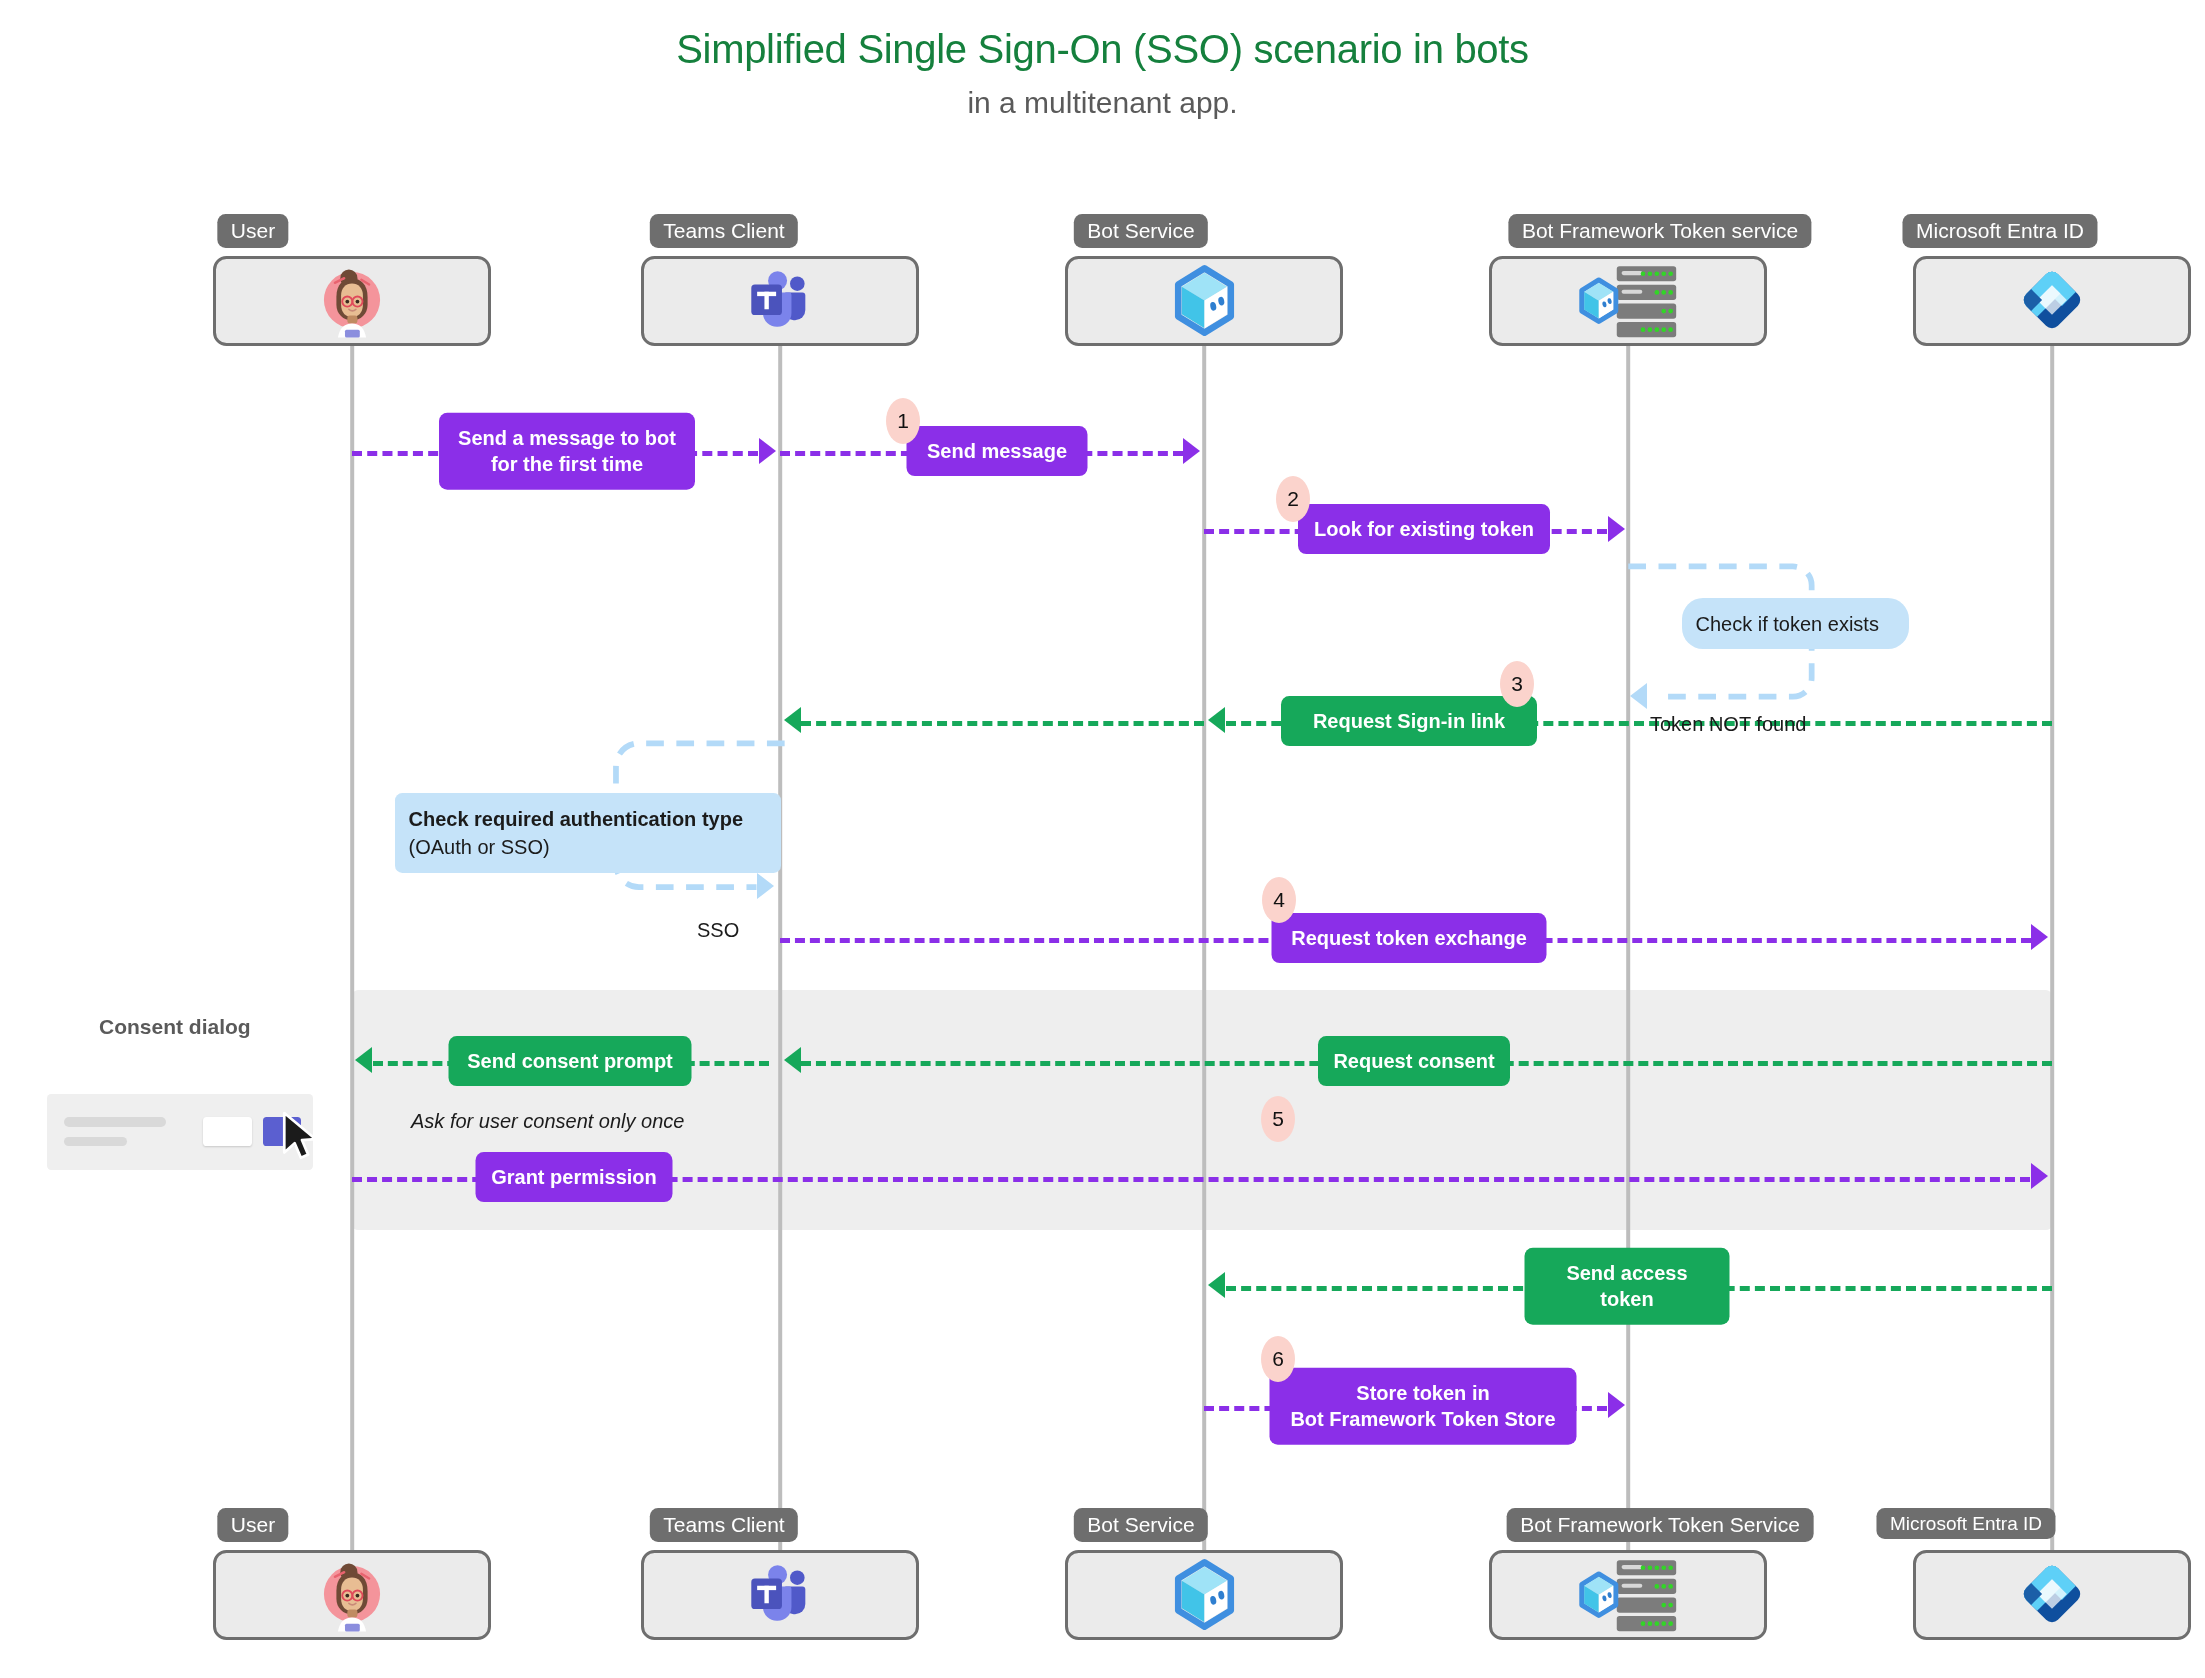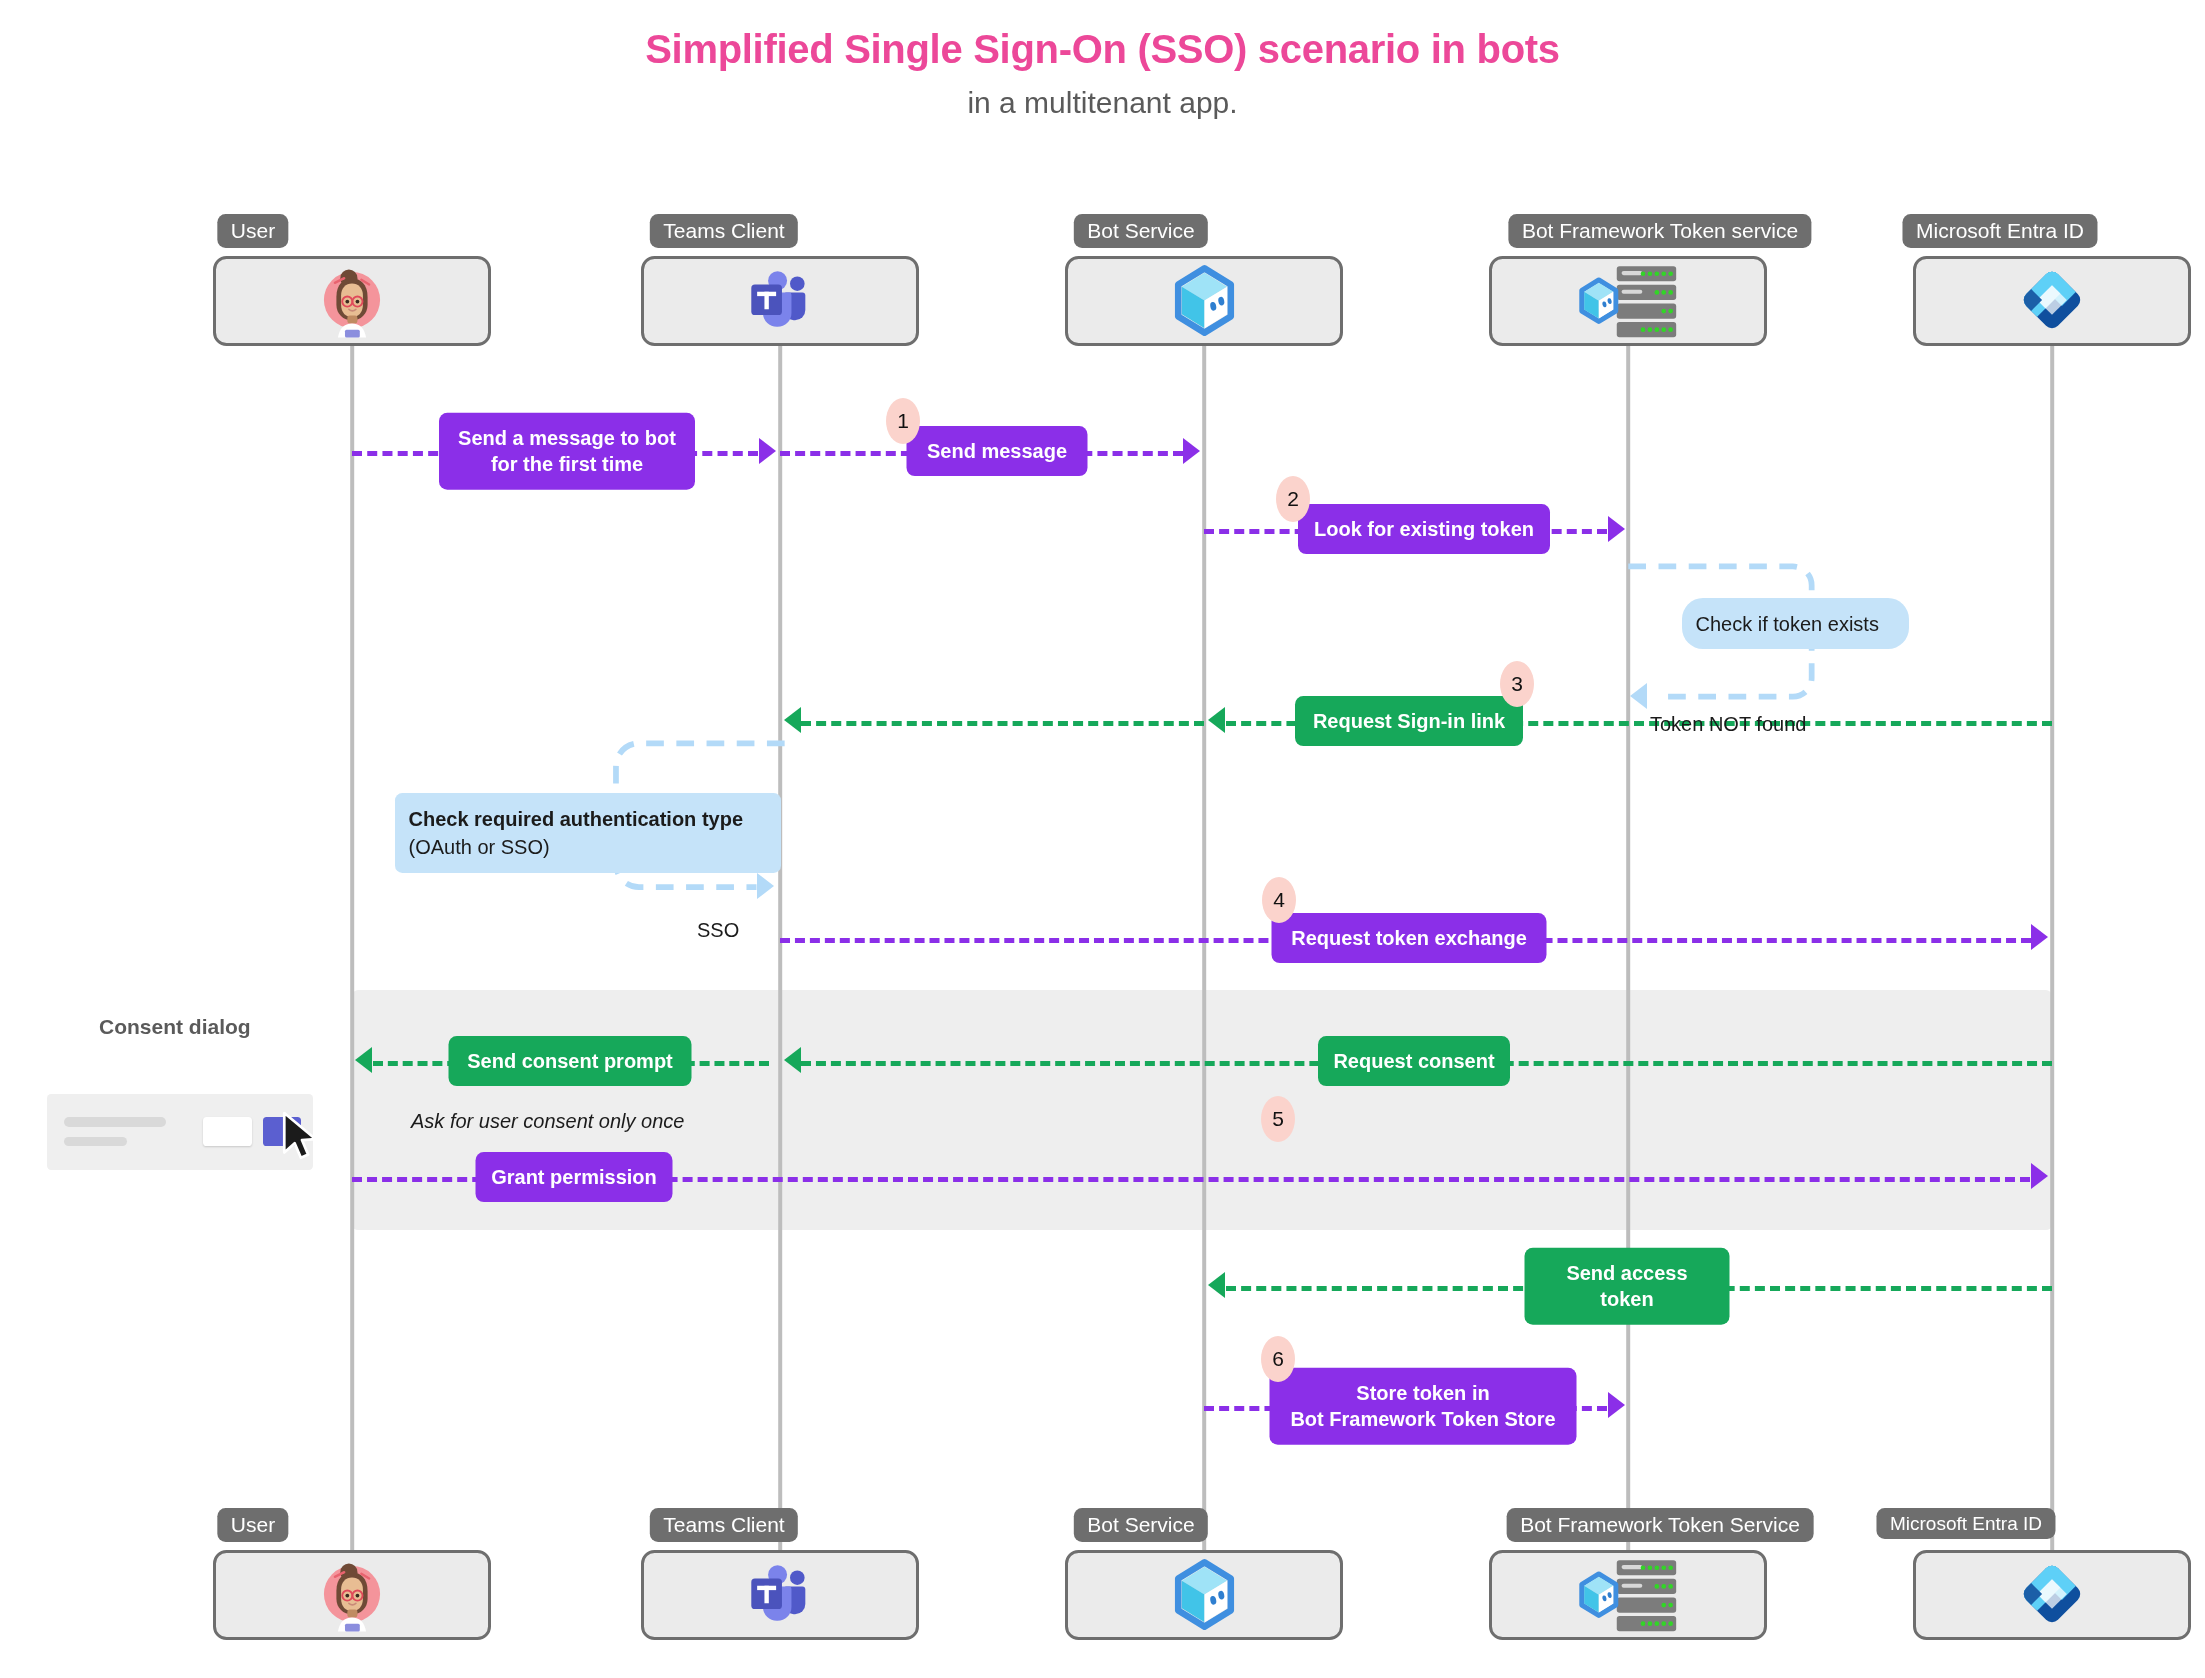--- a/index.html
+++ b/index.html
@@ -7,21 +7,21 @@
     width:2205px;height:1678px;background:#ffffff;
     font-family:"Liberation Sans", sans-serif;
     position:relative;overflow:hidden;
     -webkit-font-smoothing:antialiased;
   }
   #stage{position:absolute;inset:0;}
 
   
   .title{
     position:absolute;left:0;right:0;top:27px;text-align:center;
-    font-size:40px;font-weight:700;color:#ec4899;letter-spacing:-0.3px;
+    font-size:40px;font-weight:400;color:#15803d;letter-spacing:-0.3px;
   }
   .subtitle{
     position:absolute;left:0;right:0;top:86px;text-align:center;
     font-size:30px;font-weight:400;color:#5a5a5a;
   }
 
   
   .plabel{
     position:absolute;transform:translateX(-50%);
     background:#6e6e6e;color:#ffffff;border-radius:8.3px;
@@ -238,21 +238,21 @@
       <path d="M14 16 H330 a36 36 0 0 1 36 36 V230 a36 36 0 0 1 -36 36 H72" fill="none" stroke="#b3daf8" stroke-width="11" stroke-dasharray="34 24" stroke-linecap="butt"></path>
     </svg>
   </div>
   <div class="head l blue" style="left:1630px;top:683px;"></div>
   <div class="note" style="left:1682px;top:598px;width:227px;border-radius:21px;">
     <span>Check if token exists</span>
   </div>
 
   <div class="arrow green" style="left:1226px;top:721px;width:826px;"></div>
   <div class="head l green" style="left:1208px;top:707px;"></div>
-  <div class="chip green" style="left:1409px;top:721px;width:228px;">Request Sign-in link</div>
+  <div class="chip green" style="left:1409px;top:721px;width:256px;">Request Sign-in link</div>
   <div class="step" style="left:1517px;top:684px;">3</div>
   <div class="plain" style="left:1650px;top:710px;">Token NOT found</div>
 
   <div class="arrow green" style="left:801px;top:721px;width:403px;"></div>
   <div class="head l green" style="left:784px;top:707px;"></div>
 
   <div class="loop" style="left:568px;top:735px;">
     <svg width="224" height="177" viewBox="0 0 430 340">
       <path d="M416 16 H136 a44 44 0 0 0 -44 44 V248 a44 44 0 0 0 44 44 H362" fill="none" stroke="#b3daf8" stroke-width="11" stroke-dasharray="34 24" stroke-linecap="butt"></path>
     </svg>

